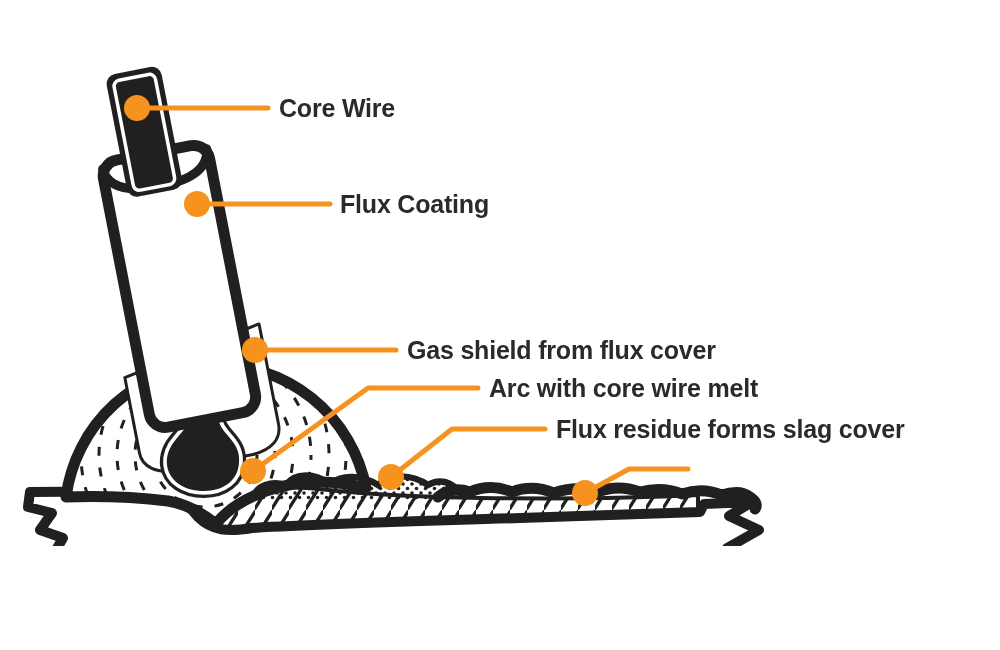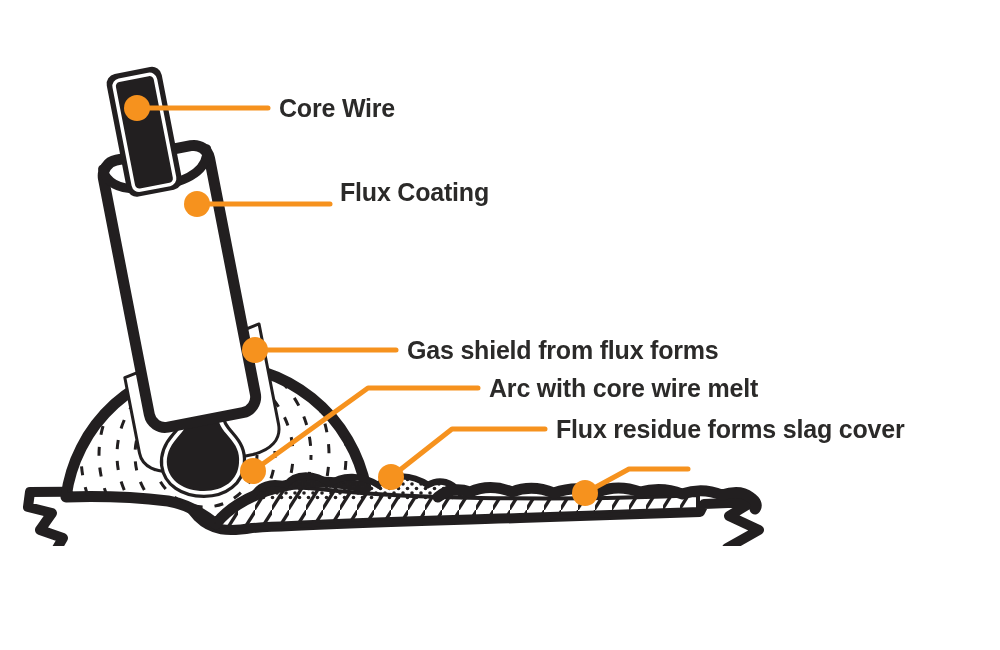--- a/index.html
+++ b/index.html
@@ -141,17 +141,17 @@
 
     <circle class="dot" cx="137" cy="108" r="13"></circle>
     <circle class="dot" cx="197" cy="204" r="13"></circle>
     <circle class="dot" cx="255" cy="350" r="13"></circle>
     <circle class="dot" cx="253" cy="471" r="13"></circle>
     <circle class="dot" cx="391" cy="477" r="13"></circle>
     <circle class="dot" cx="585" cy="493" r="13"></circle>
   </svg>
 
   <div class="lbl" style="left:279px;top:108px">Core Wire</div>
-  <div class="lbl" style="left:340px;top:192px">Flux Coating</div>
-  <div class="lbl" style="left:407px;top:350px">Gas shield from flux forms</div>
+  <div class="lbl" style="left:340px;top:204px">Flux Coating</div>
+  <div class="lbl" style="left:407px;top:350px">Gas shield from flux cover</div>
   <div class="lbl" style="left:556px;top:429px">Flux residue forms slag cover</div>
   <div class="lbl" style="left:489px;top:388px">Arc with core wire melt</div>
 </div>
 
 </body></html>

